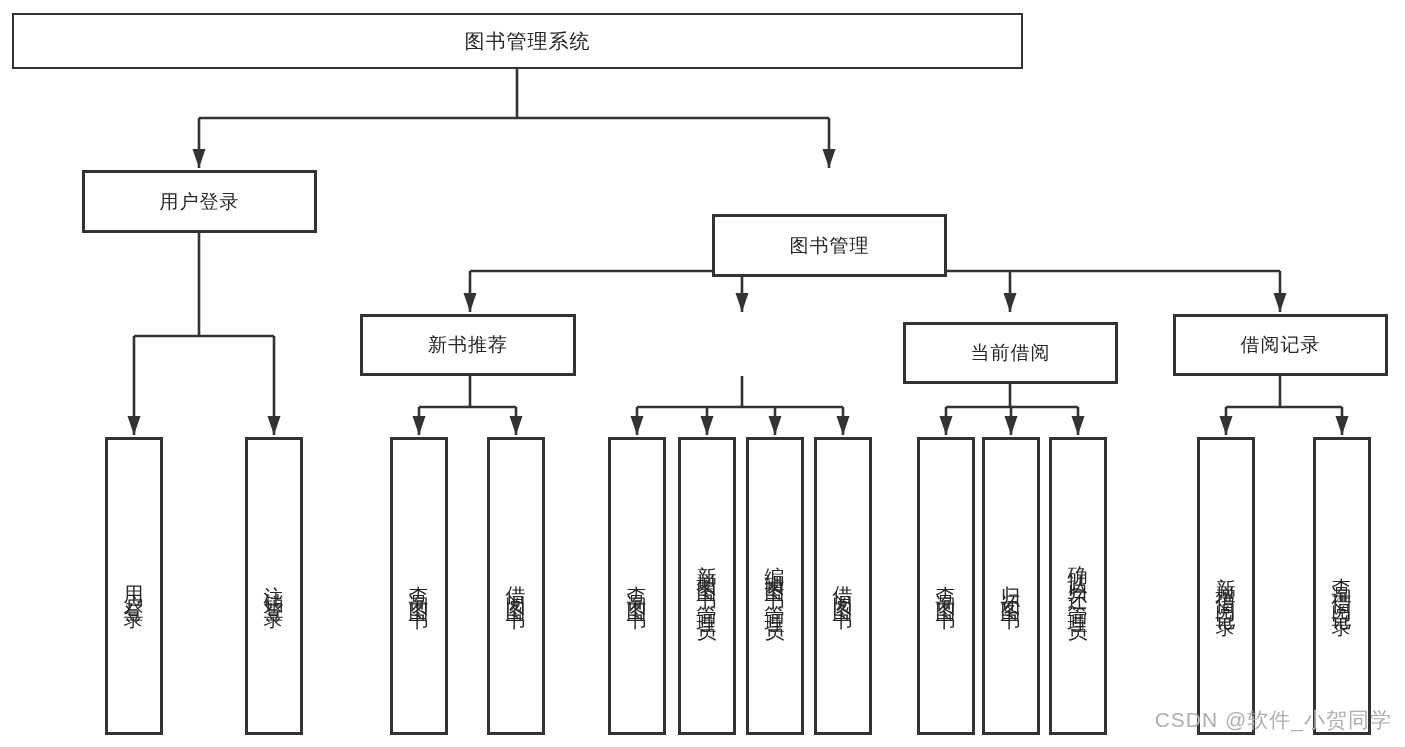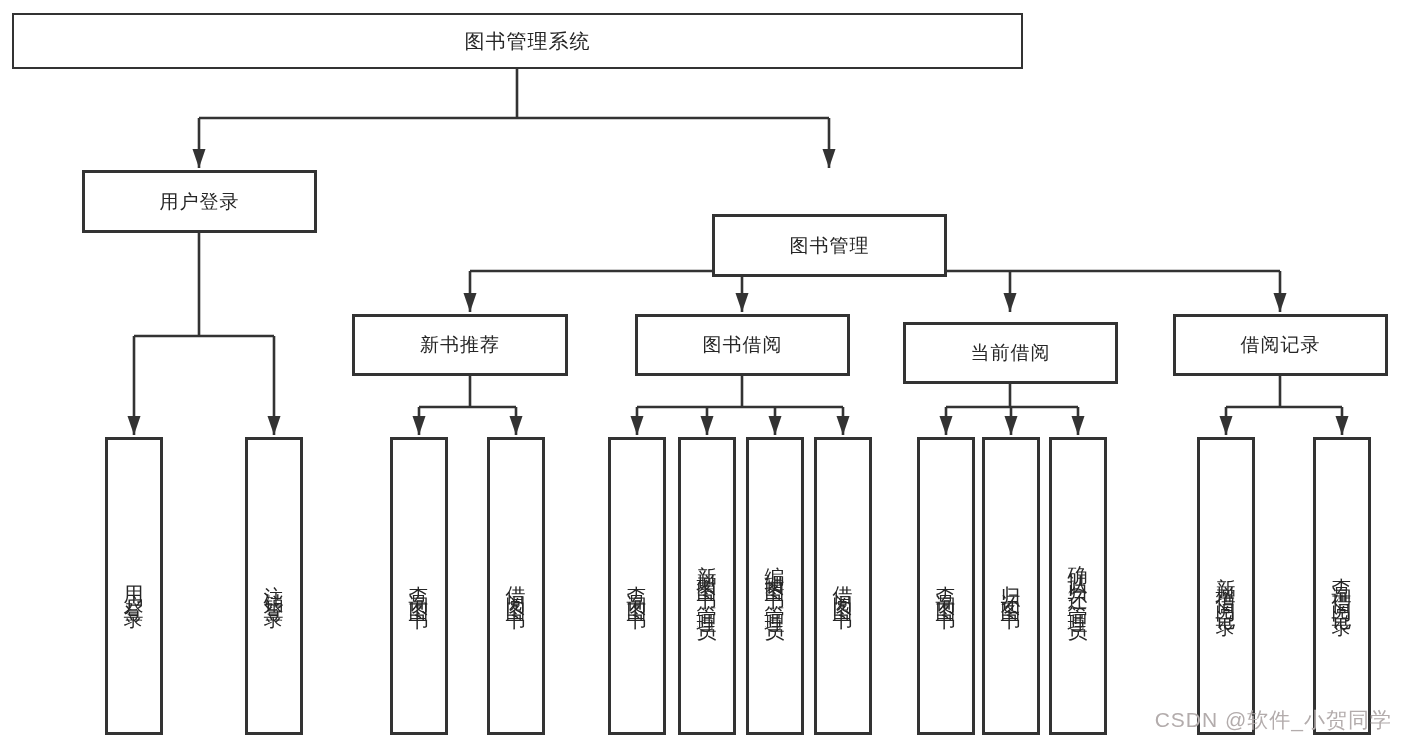--- a/index.html
+++ b/index.html
@@ -97,22 +97,21 @@
       <line x1="1226" y1="407" x2="1226" y2="435" marker-end="url(#arr)"></line>
       <line x1="1342" y1="407" x2="1342" y2="435" marker-end="url(#arr)"></line>
     </g>
   </svg>
 
   <div class="node root" style="left:12px;top:13px;width:1011px;height:56px;padding-left:20px;">图书管理系统</div>
 
   <div class="node h" style="left:82px;top:170px;width:235px;height:63px;">用户登录</div>
   <div class="node h" style="left:712px;top:170px;width:235px;height:63px;margin-top:44px;">图书管理</div>
 
-  <div class="node h" style="left:352px;top:314px;width:216px;height:62px;">新书推荐</div>
-  <div class="node h" style="left:635px;top:314px;width:215px;height:62px;">图书借阅</div>
+  <div class="node h" style="left:360px;top:314px;width:216px;height:62px;">新书推荐</div>
   <div class="node h" style="left:903px;top:314px;width:215px;height:62px;margin-top:8px;">当前借阅</div>
   <div class="node h" style="left:1173px;top:314px;width:215px;height:62px;">借阅记录</div>
 
   <div class="node leaf" style="left:105px;">
     <span class="vtext">用户登录</span>
   </div>
   <div class="node leaf" style="left:245px;">
     <span class="vtext">注销登录</span>
   </div>
 

